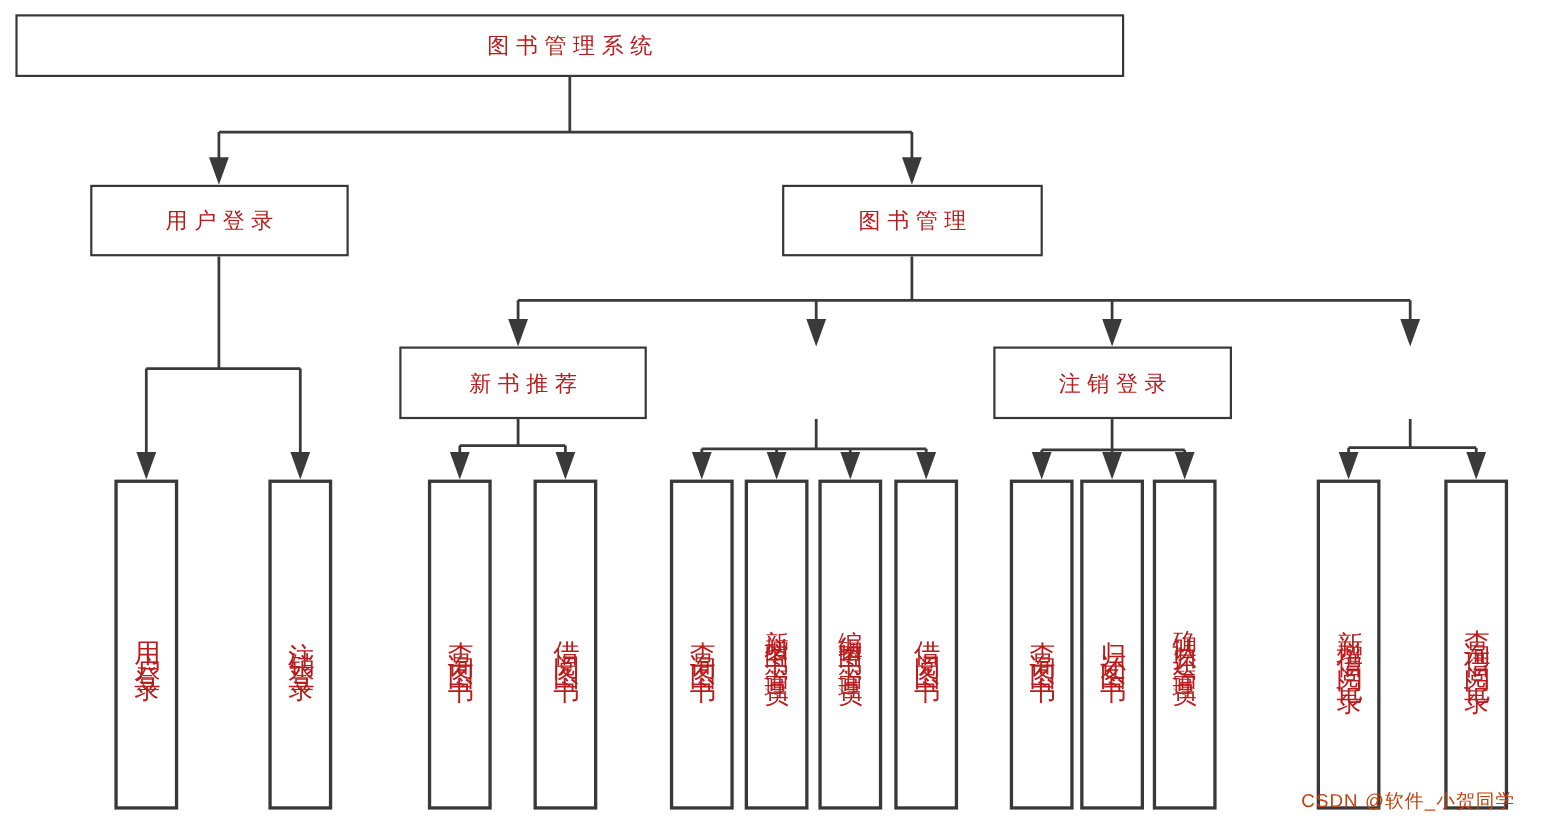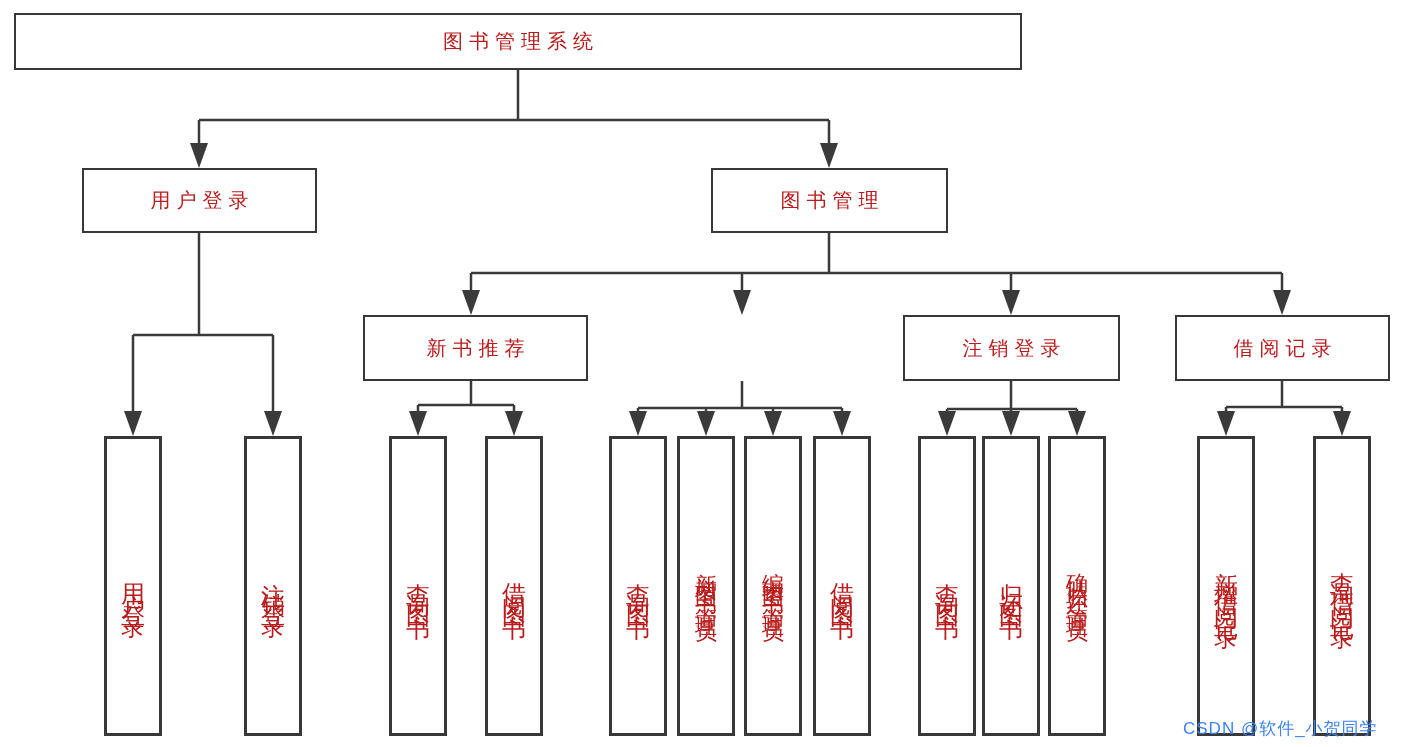--- a/index.html
+++ b/index.html
@@ -53,21 +53,21 @@
   .leaf .vtext.long {
     font-size: 22px;
     letter-spacing: 7px;
   }
   .watermark {
     position: absolute;
     left: 1183px;
     top: 717px;
     font-size: 17px;
     letter-spacing: 1px;
-    color: #3b82f6;
+    color: #c2410c;
     z-index: 5;
     white-space: nowrap;
   }
 </style>
 </head>
 <body>
 
 <div class="stage">
 
   <svg class="connectors" width="1405" height="747" viewBox="0 0 1405 747" xmlns="http://www.w3.org/2000/svg">
@@ -113,21 +113,20 @@
     </g>
   </svg>
 
   <div class="node" style="left:14px; top:13px; width:1008px; height:57px;">图书管理系统</div>
 
   <div class="node" style="left:82px; top:168px; width:235px; height:65px;">用户登录</div>
   <div class="node" style="left:711px; top:168px; width:237px; height:65px;">图书管理</div>
 
   <div class="node" style="left:363px; top:315px; width:225px; height:66px;">新书推荐</div>
   <div class="node" style="left:903px; top:315px; width:217px; height:66px;">注销登录</div>
-  <div class="node" style="left:1175px; top:315px; width:215px; height:66px;">借阅记录</div>
 
   <div class="node leaf" style="left:104px; top:436px; width:58px; height:300px;">
     <span class="vtext">用户登录</span>
   </div>
   <div class="node leaf" style="left:244px; top:436px; width:58px; height:300px;">
     <span class="vtext">注销登录</span>
   </div>
   <div class="node leaf" style="left:389px; top:436px; width:58px; height:300px;">
     <span class="vtext">查询图书</span>
   </div>

